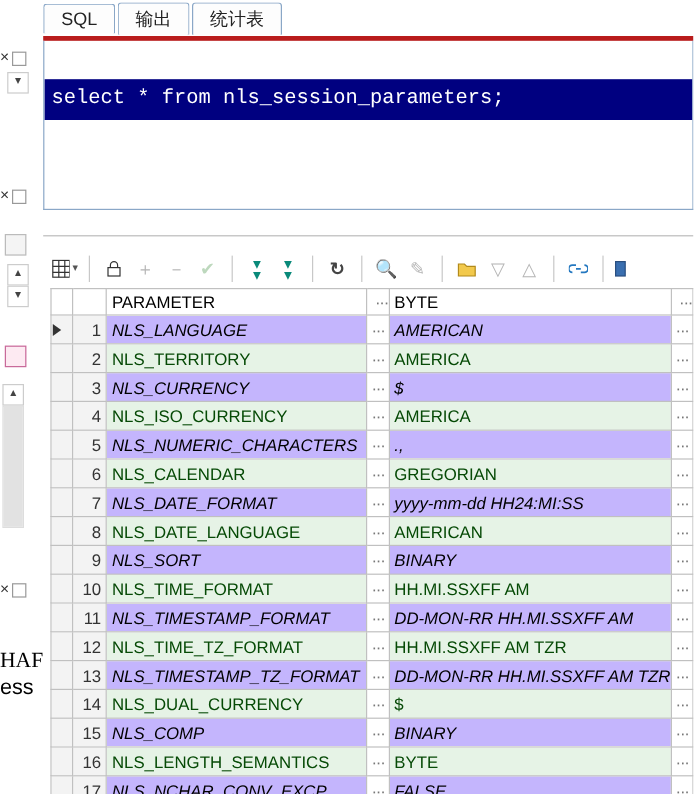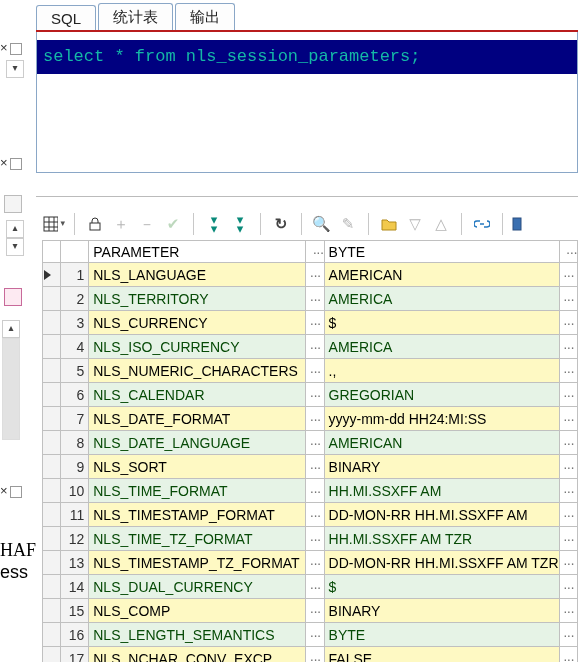--- a/index.html
+++ b/index.html
@@ -9,39 +9,39 @@
   .left-ribbon { position:absolute; top:0; left:0; width:32px; height:662px; }
   .ribbon-x { position:absolute; font-size:12px; color:#333; cursor:pointer; }
   .ribbon-x span.sq { display:inline-block; width:10px; height:10px; border:1px solid #999; margin-left:2px; vertical-align:middle; }
   .ribbon-x span.x { font-size:13px; }
   .ribbon-arrow { position:absolute; width:16px; height:16px; text-align:center; line-height:14px; border:1px solid #ccc; background:#fff; font-size:10px; color:#444; }
   .ribbon-sq   { position:absolute; width:16px; height:16px; border:1px solid #bbb; background:#f4f4f4; }
   .lbl-har { position:absolute; left:0; font-family: "Times New Roman", serif; font-size:18px; }
 
   
   .main { position:absolute; left:36px; top:0; right:0; height:200px; }
-  .tabs-row { height:30px; border-bottom:2px solid #b91c1c; display:flex; align-items:flex-end; }
+  .tabs-row { height:30px; border-bottom:4px solid #b91c1c; display:flex; align-items:center; }
   .tab {
     padding:4px 14px 3px 14px;
     border:1px solid #8aa7c7;
     border-bottom:none;
     margin-right:2px;
     background:#fdfdfd;
     border-top-left-radius:3px;
     border-top-right-radius:3px;
     font-family: "Microsoft YaHei", "SimSun", Arial, sans-serif;
     font-size:15px;
     color:#222;
     cursor:pointer;
   }
   .tab.active { font-weight:400; }
 
   .editor { border:1px solid #8aa7c7; border-top:none; height:140px; font-family: "Consolas","Courier New",monospace; font-size:17px; line-height:1.9; overflow:hidden; }
   .code-line { padding:1px 6px; white-space:pre; }
-  .sel { background:#000080; color:#14b8a6; }
+  .sel { background:#000080; color:#ffffff;margin-top:24px; }
   .sql-kw { color:#015a8c; }
   .punc { color:#555; }
 
   .hsep { position:absolute; left:36px; right:0; top:196px; border-top:1px solid #bbb; }
 
   
   .toolbar {
     position:absolute; left:42px; right:0; top:210px; height:28px;
     display:flex; align-items:center; gap:2px;
   }
@@ -56,21 +56,21 @@
   .grid-wrap { position:absolute; left:42px; right:0; top:240px; bottom:0; }
   table.grid { border-collapse:collapse; width:536px; table-layout:fixed; }
   table.grid th, table.grid td { border:1px solid #c0c0c0; height:21px; font-size:14px; white-space:nowrap; overflow:hidden; }
   th { background:#fff; font-weight:400; text-align:left; padding:0 6px; }
   .col-rowind { width:18px; background:#f3f3f3; border:1px solid #c0c0c0; }
   .col-rownum { width:28px; text-align:right; padding-right:4px; background:#f3f3f3; color:#333; }
   .col-param  { width:216px; padding-left:4px; }
   .col-dots   { width:18px; text-align:center; color:#777; font-size:12px; letter-spacing:-1px; }
   .col-value  { width:234px; padding-left:4px; }
   tr.even td.cell { background:#e6f3e6; color:#064a06; }
-  tr.odd  td.cell { background:#fef9c3; color:#000; }
+  tr.odd  td.cell { background:#c4b5fd; color:#000;font-style:italic; }
   td.cell { }
   th.head-empty { background:#fff; }
   th.col-dots { text-align:center; }
   tr td:first-child .triangle {
     display:inline-block; width:0; height:0;
     border-top:5px solid transparent; border-bottom:5px solid transparent; border-left:7px solid #333;
   }
 </style>
 </head>
 <body>
@@ -101,22 +101,22 @@
       <span class="x">×</span><span class="sq"></span>
     </div>
 
     <div class="lbl-har" style="top:540px;">HAF</div>
     <div class="lbl-har" style="top:562px;font-family:Arial;">ess</div>
   </div>
 
   <div class="main">
     <div class="tabs-row">
       <div class="tab active">SQL</div>
+      <div class="tab">输出</div>
       <div class="tab">统计表</div>
-      <div class="tab">输出</div>
     </div>
     <div class="editor">
       <div class="code-line" style="height:6px;"></div>
       <div class="code-line sel">select * from nls_session_parameters;</div>
       <div class="code-line" style="height:10px;"></div>
     </div>
   </div>
 
   <div class="hsep"></div>
 

